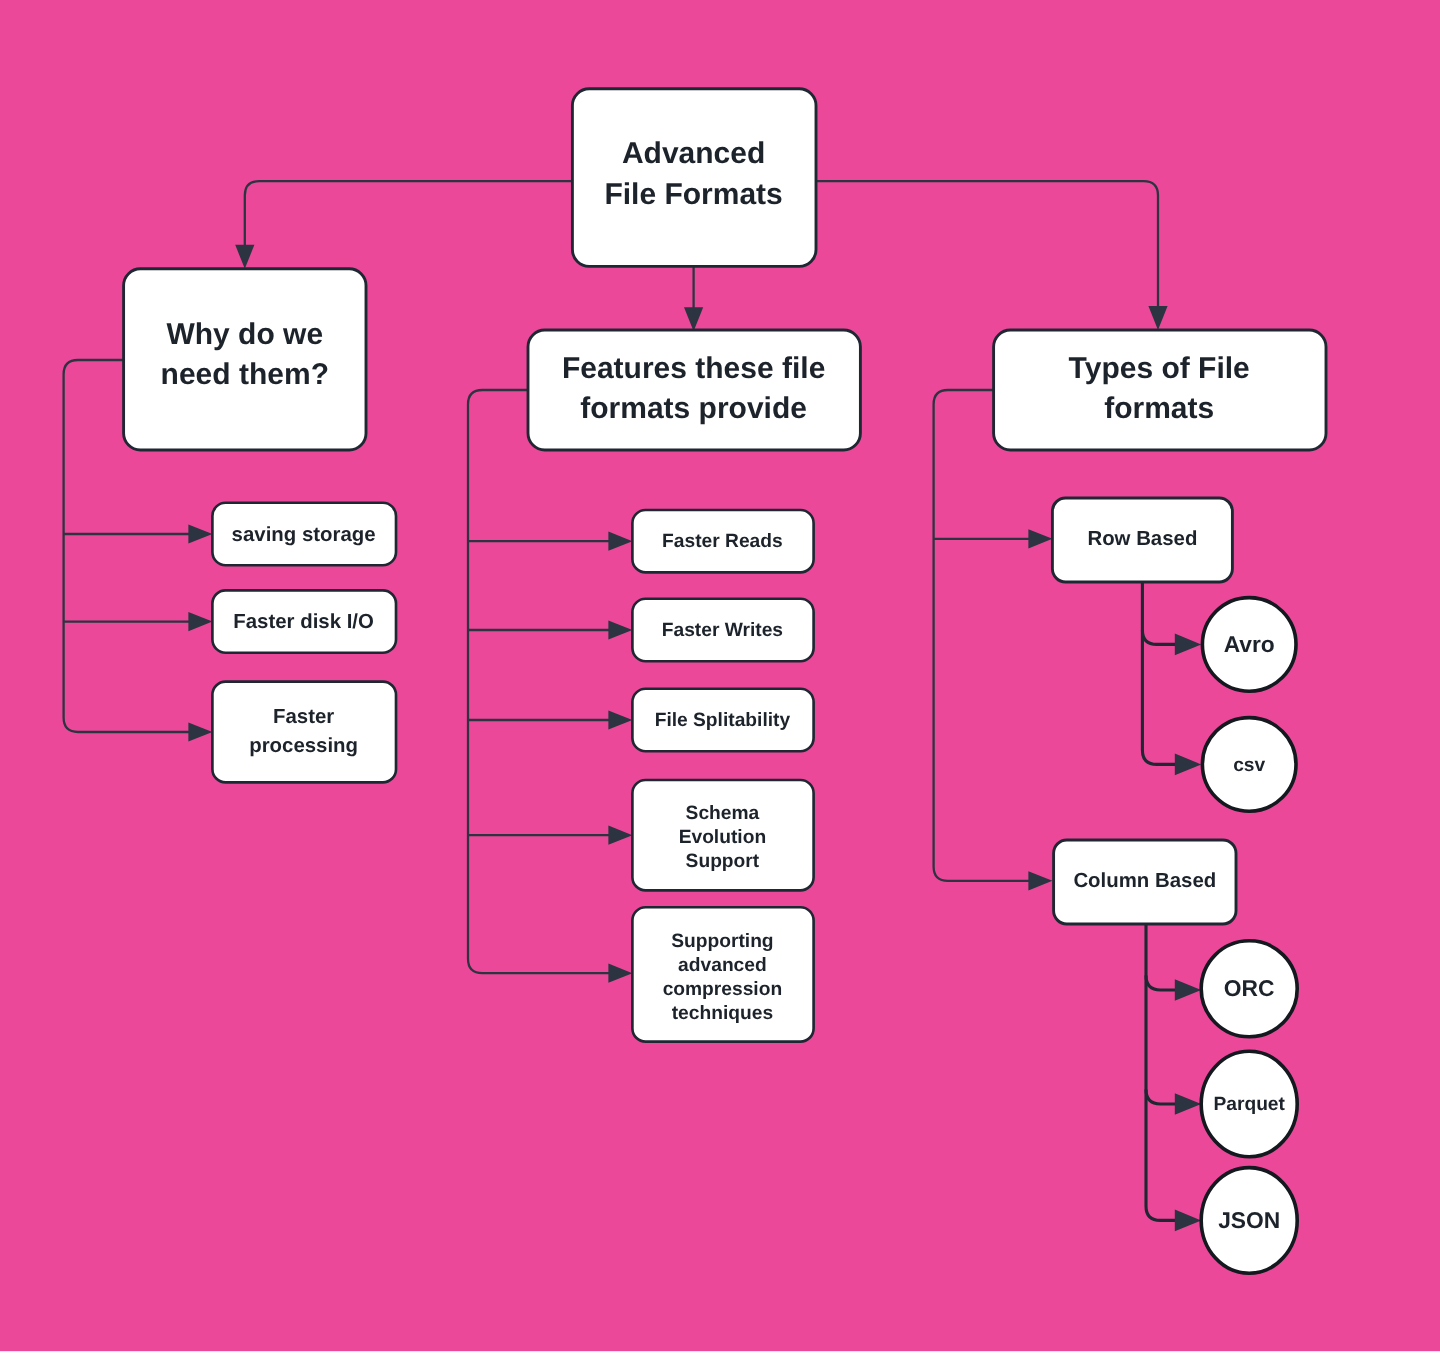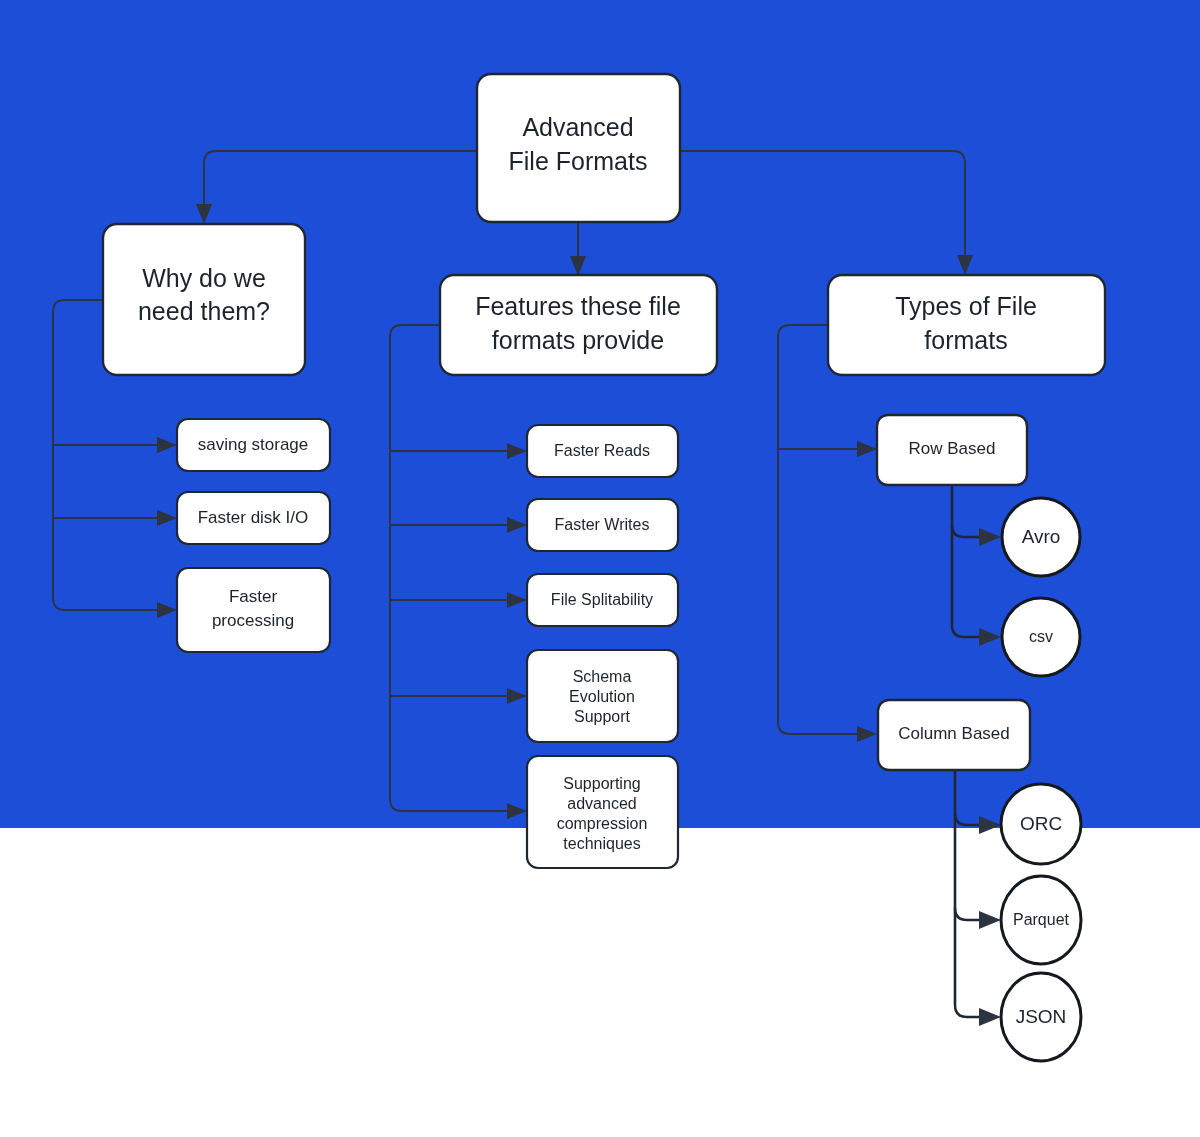--- a/index.html
+++ b/index.html
@@ -9,22 +9,23 @@
   }
   body {
     width: 1200px;
     height: 1137px;
     font-family: "Liberation Sans", sans-serif;
     overflow: hidden;
   }
   #diagram-root {
     position: relative;
     width: 1200px;
-    height: 828px;
-    background: #1d4ed8;
+    height: 1126px;
+    background: #ec4899;
+    font-weight: bold;
   }
   svg#flow {
     display: block;
     width: 1200px;
     height: 1137px;
   }
   .node-shape {
     fill: #ffffff;
     stroke: #1f2733;
     stroke-width: 2.4;

